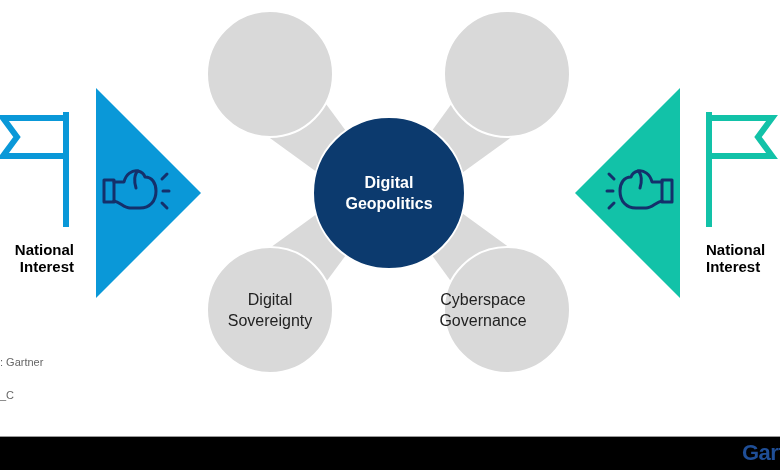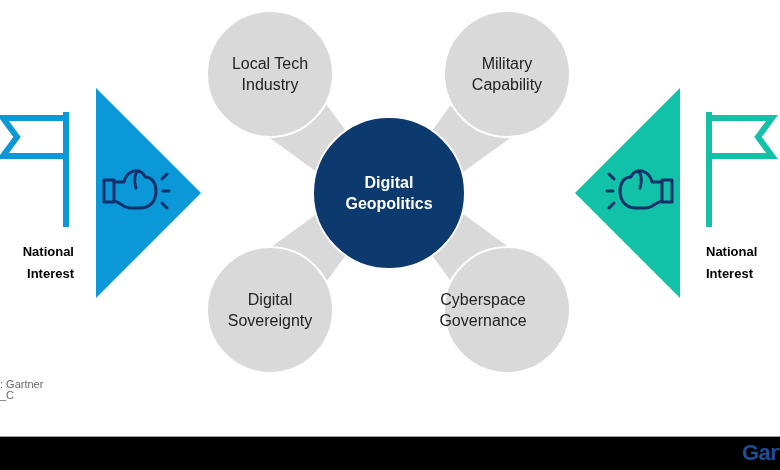--- a/index.html
+++ b/index.html
@@ -16,21 +16,21 @@
       text-align: center;
       font-size: 16px; line-height: 21px;
       color: #222222;
       white-space: pre-line;
     }
     .node-label.center {
       color: #ffffff; font-weight: bold; font-size: 16px; line-height: 21px;
     }
     .ni-label {
       position: absolute;
-      font-weight: bold; font-size: 13px; line-height: 22px;
+      font-weight: bold; font-size: 15px; line-height: 17px;
       color: #000000;
       white-space: pre-line;
     }
     .ni-left { left: 0px; top: 241px; width: 74px; text-align: right; }
     .ni-right { left: 706px; top: 241px; width: 80px; text-align: left; }
     .source-line {
       position: absolute; left: 0; font-size: 11px; color: #666666;
       white-space: nowrap;
     }
     #footer-rule {
@@ -94,37 +94,33 @@
       <line x1="613" y1="191" x2="607" y2="191"></line>
       <line x1="614" y1="203" x2="609" y2="208"></line>
     </g>
 
     <g fill="none" stroke="#12c2a8" stroke-width="6">
       <line x1="709" y1="112" x2="709" y2="227"></line>
       <polyline points="709,118 772,118 758,137 772,156 709,156" stroke-linejoin="miter"></polyline>
     </g>
   </svg>
 
-  <div class="node-label" style="left:207px; top:11px; width:126px; height:126px;">Local Tech
-Industry</div>
-  <div class="node-label" style="left:444px; top:11px; width:126px; height:126px;">Military
-Capability</div>
   <div class="node-label" style="left:207px; top:247px; width:126px; height:126px;">Digital
 Sovereignty</div>
   <div class="node-label" style="left:420px; top:247px; width:126px; height:126px;">Cyberspace
 Governance</div>
 
   <div class="node-label center" style="left:313px; top:117px; width:152px; height:152px;">Digital
 Geopolitics</div>
 
   <div class="ni-label ni-left">National
 Interest</div>
   <div class="ni-label ni-right">National
 Interest</div>
 
-  <div class="source-line" style="top:378px;">: Gartner</div>
+  <div class="source-line" style="top:356px;">: Gartner</div>
   <div class="source-line" style="top:389px;">_C</div>
 
   <div id="footer-rule"></div>
   <div id="footer-bar">
     <span id="footer-logo">Gartner</span>
   </div>
 </div>
 
 </body></html>

